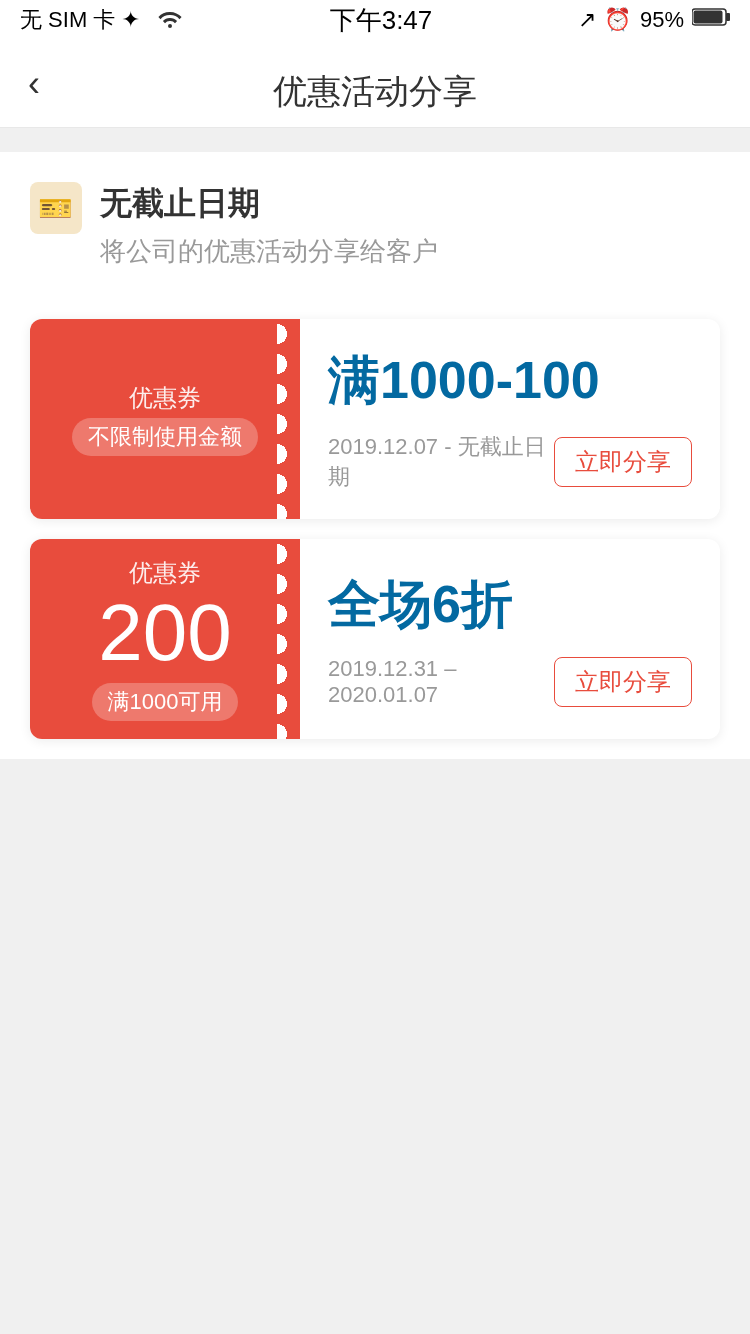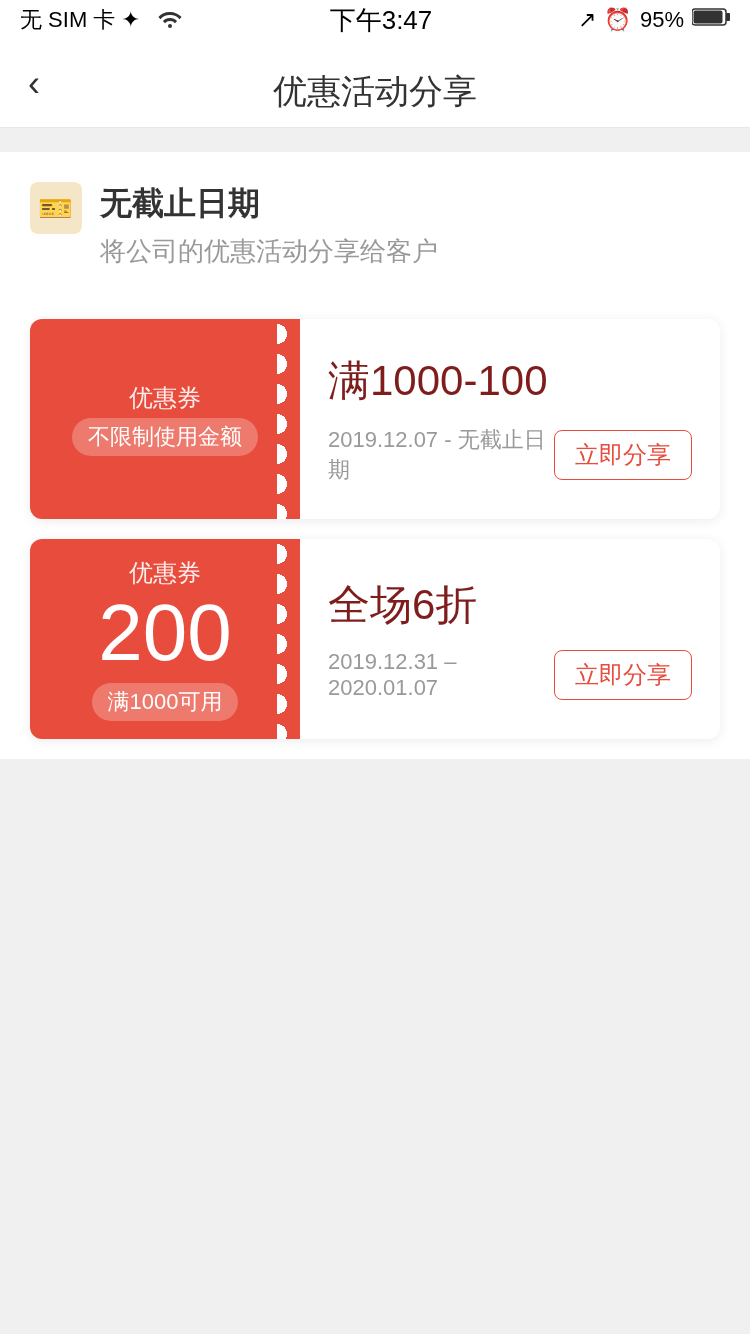--- a/index.html
+++ b/index.html
@@ -172,23 +172,23 @@
     
     .coupon-right {
       flex: 1;
       padding: 0 28px;
       display: flex;
       flex-direction: column;
       justify-content: center;
       gap: 16px;
     }
     .coupon-name {
-      font-size: 42px;
-      font-weight: 400;
-      color: #7f1d1d;
+      font-size: 52px;
+      font-weight: 700;
+      color: #0369a1;
     }
     .coupon-bottom-row {
       display: flex;
       align-items: center;
       justify-content: space-between;
     }
     .coupon-date {
       font-size: 22px;
       color: #999;
     }

